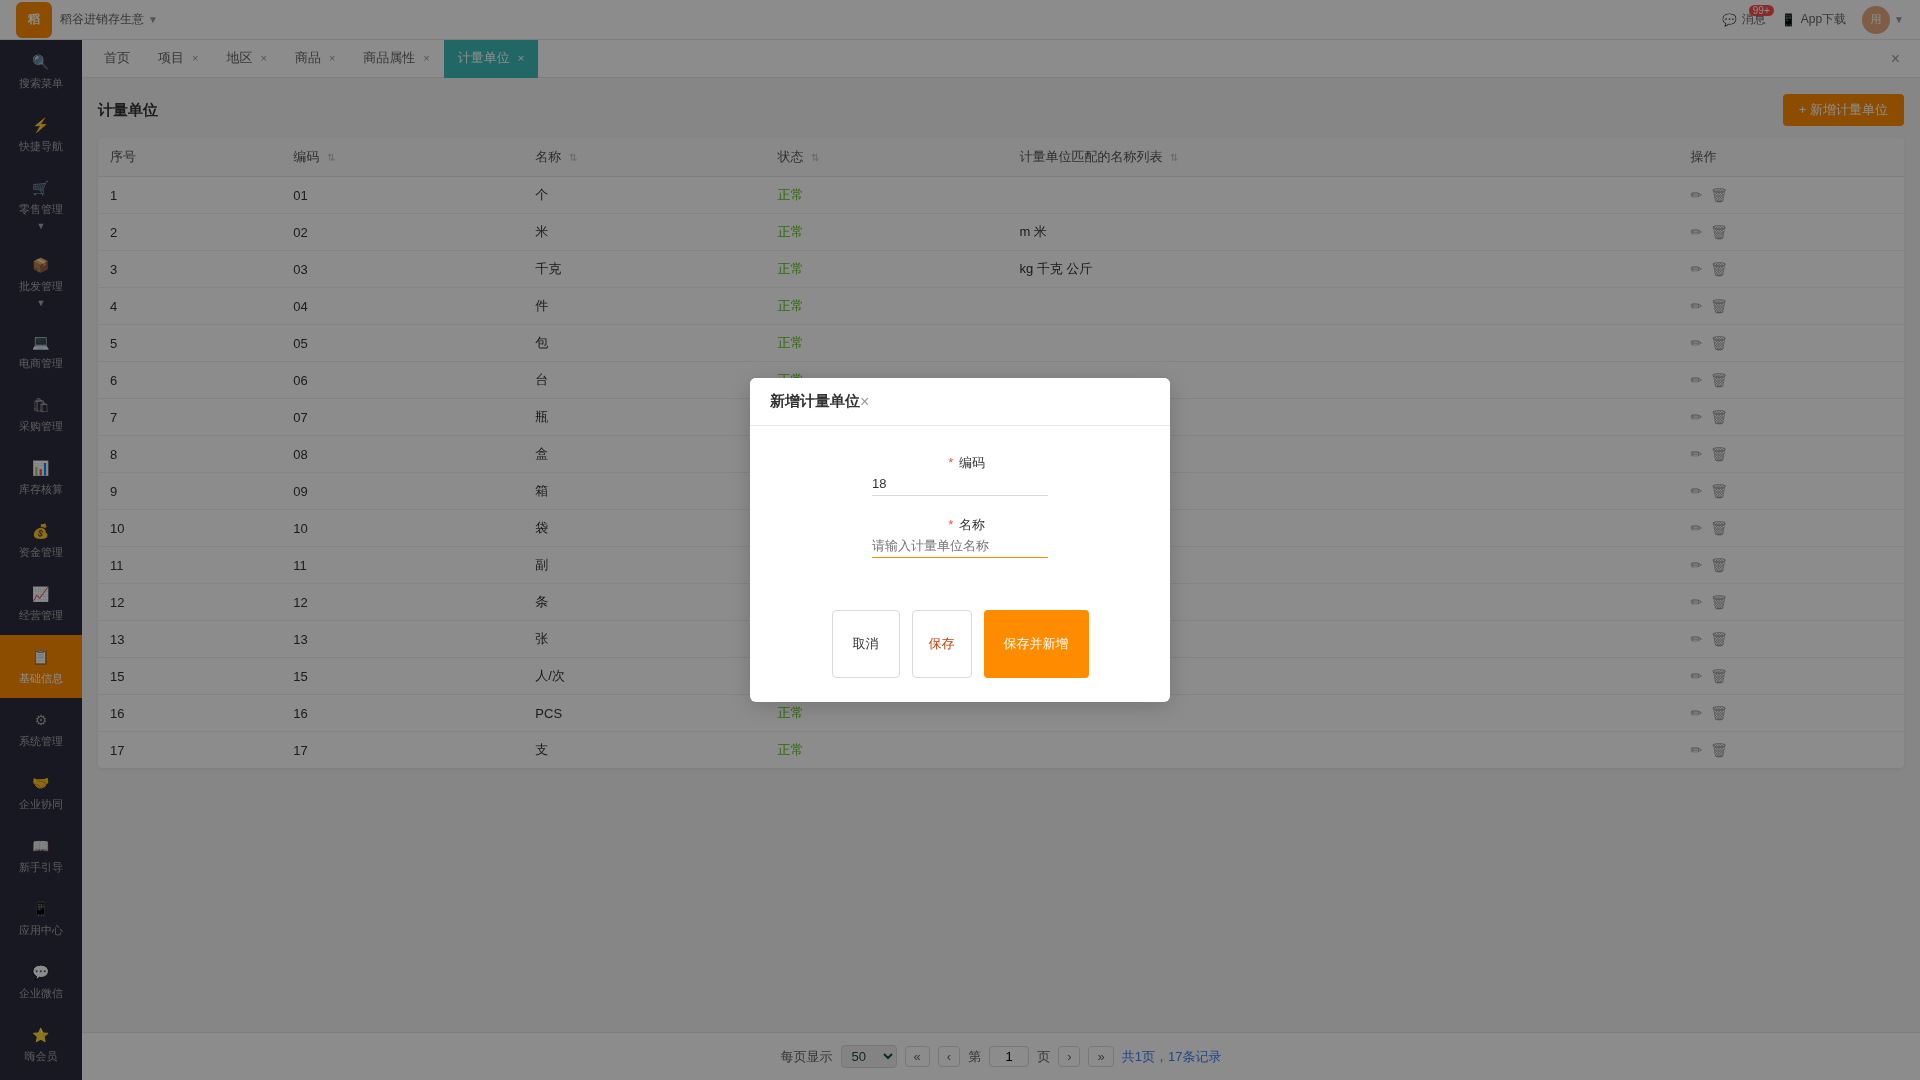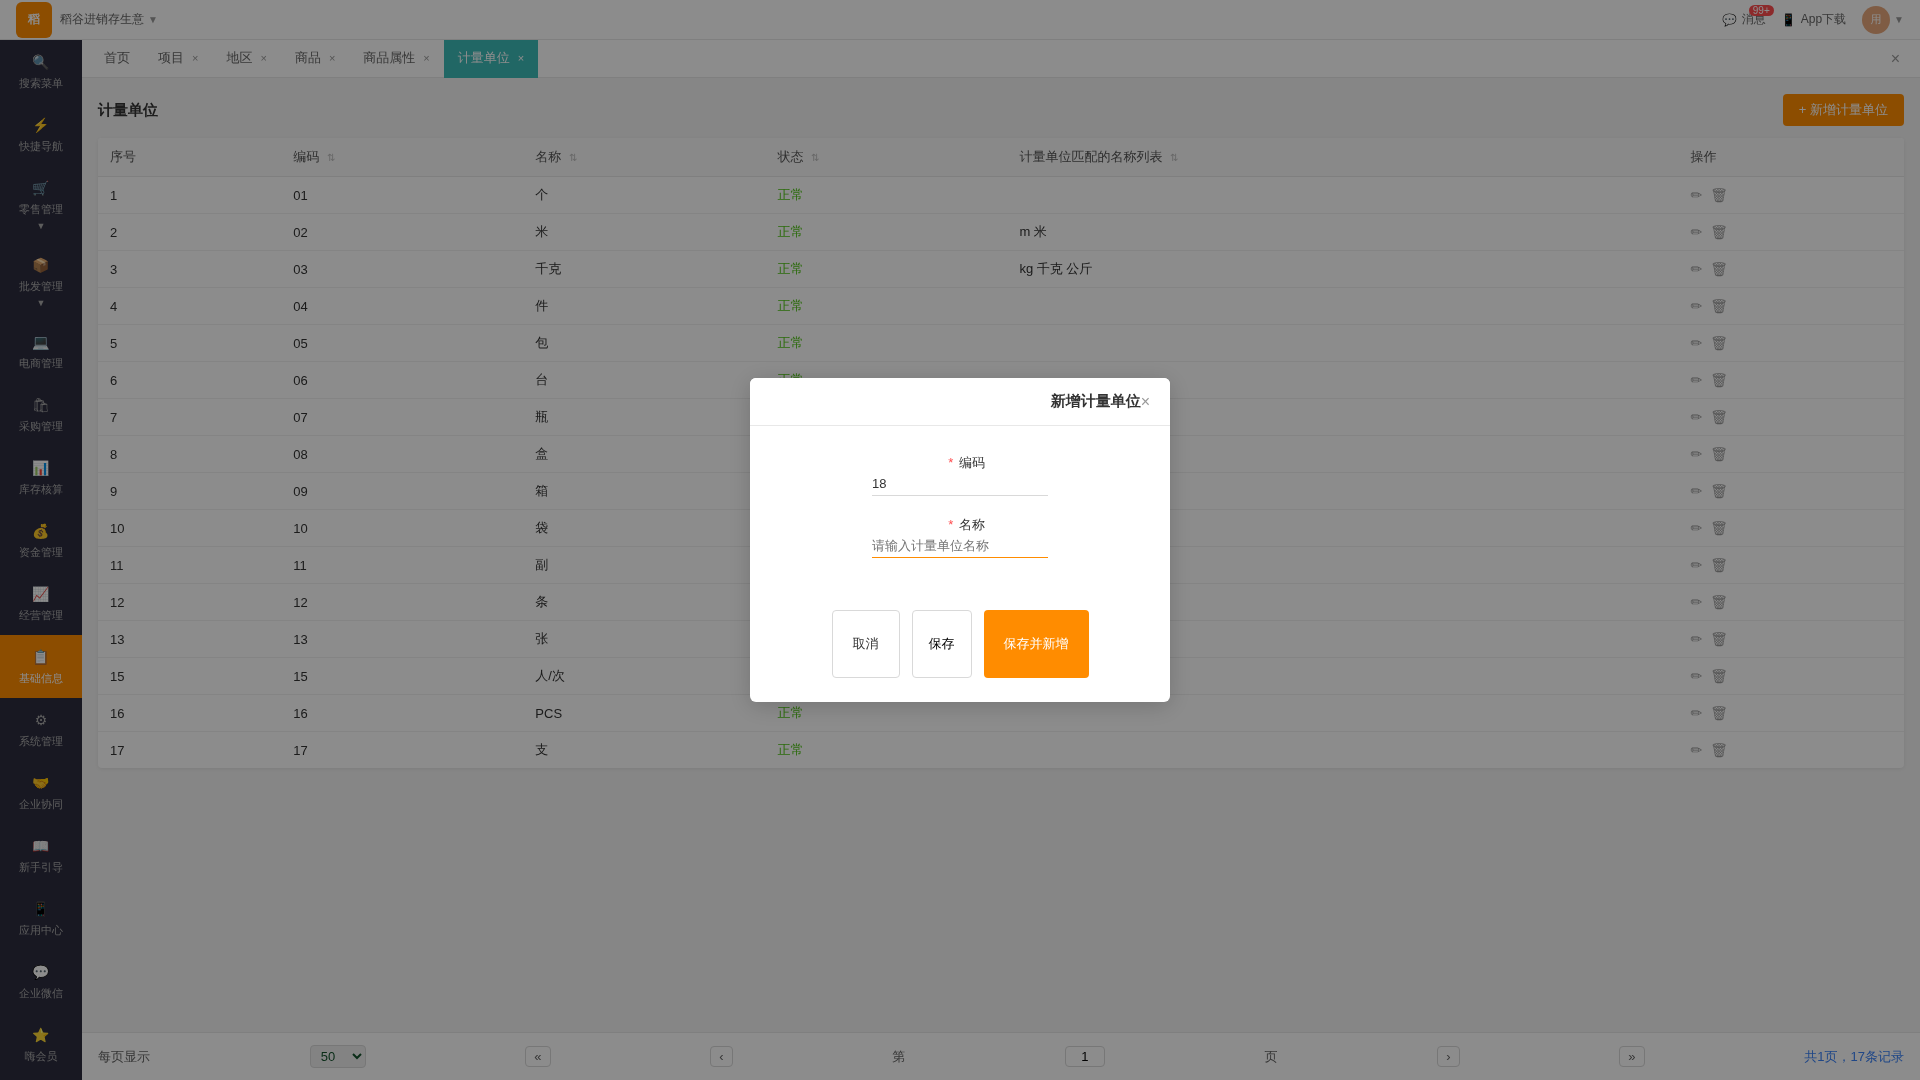--- a/index.html
+++ b/index.html
@@ -226,21 +226,21 @@
     .action-icon {
       color: #999;
       cursor: pointer;
       font-size: 14px;
     }
 
     
     .pagination-bar {
       display: flex;
       align-items: center;
-      justify-content: space-between;
+      justify-content: center;
       padding: 12px 16px;
       background: #fff;
       border-top: 1px solid #e8e8e8;
       gap: 8px;
       font-size: 13px;
     }
     .pagination-label { color: #666; }
     .pagination-select {
       border: 1px solid #d9d9d9;
       border-radius: 4px;
@@ -283,21 +283,21 @@
       background: #fff;
       border-radius: 6px;
       width: 420px;
       padding: 0;
       box-shadow: 0 4px 24px rgba(0,0,0,0.18);
       overflow: hidden;
     }
     .modal-header {
       display: flex;
       align-items: center;
-      justify-content: flex-end;
+      justify-content: flex-start;
       padding: 14px 20px;
       border-bottom: 1px solid #e8e8e8;
       background: #fff;
     }
     .modal-title {
       font-size: 15px;
       font-weight: 600;
       color: #333;
     }
     .modal-close {
@@ -354,21 +354,21 @@
       font-size: 13px;
       color: #333;
     }
     .btn-save {
       border: 1px solid #d9d9d9;
       background: #fff;
       padding: 7px 16px;
       border-radius: 4px;
       cursor: pointer;
       font-size: 13px;
-      color: #000000;
+      color: #c2410c;
     }
     .btn-save-new {
       border: none;
       background: #ff8c00;
       color: white;
       padding: 25px 20px;
       border-radius: 4px;
       cursor: pointer;
       font-size: 13px;
     }

